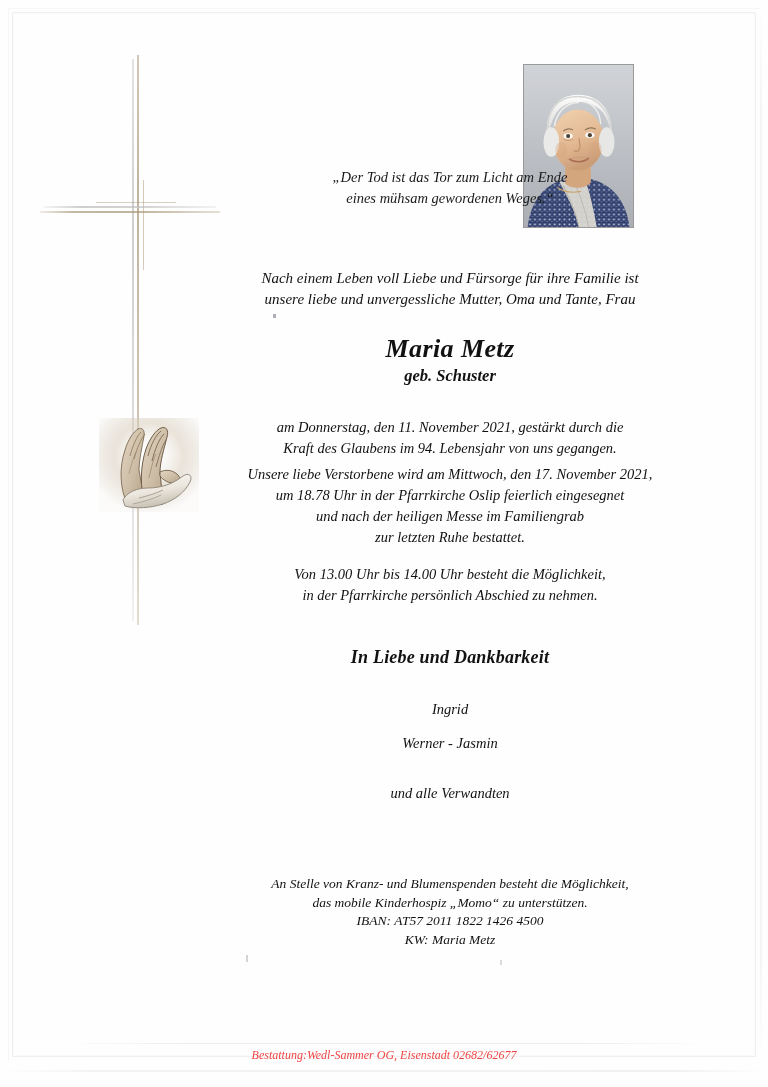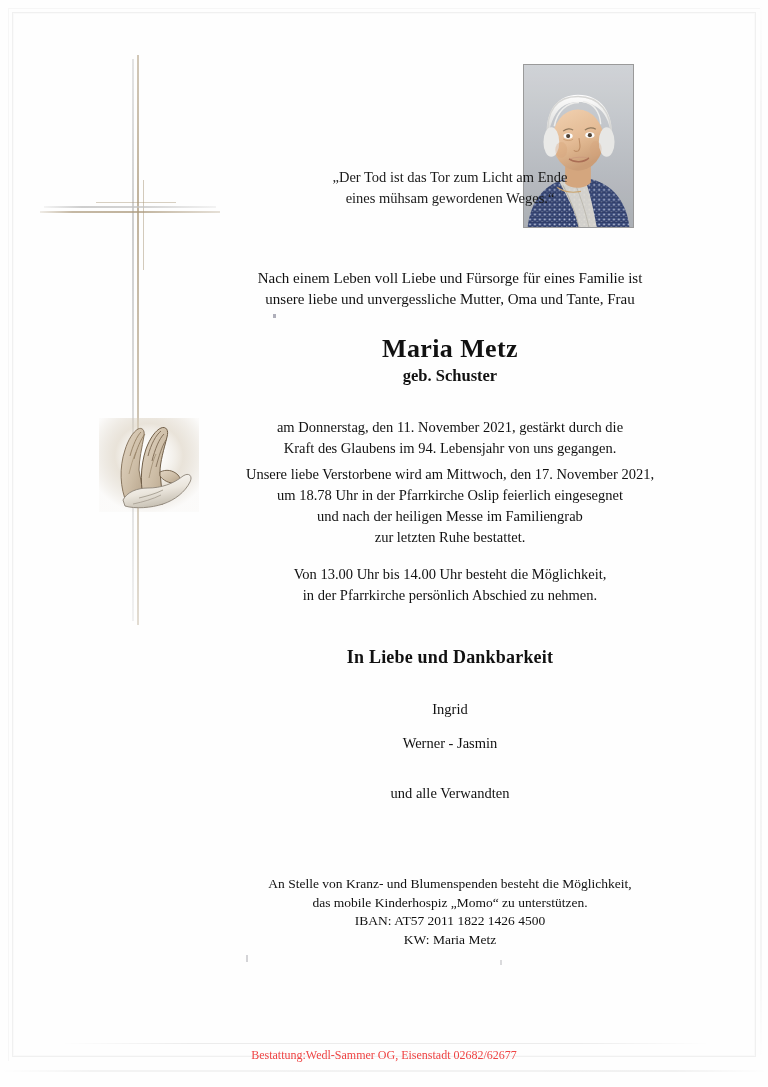--- a/index.html
+++ b/index.html
@@ -15,20 +15,21 @@
     font-family: "Liberation Serif", "DejaVu Serif", serif;
     color: #111111;
   }
 
   
   .scan-sheet {
     position: absolute;
     left: 0; top: 0;
     width: 768px; height: 1086px;
     background: #fefefe;
+    font-style: italic;
   }
   .scan-border {
     position: absolute;
     left: 12px; top: 12px;
     width: 744px; height: 1045px;
     border: 1px solid #f0f0f0;
     box-shadow: 0 0 0 1px #fafafa inset;
     box-sizing: border-box;
   }
   .scan-border-outer {
@@ -371,21 +372,21 @@
   </div>
 
   <div class="content">
 
     <div class="block quote">
       <span class="line">„Der Tod ist das Tor zum Licht am Ende</span>
       <span class="line">eines mühsam gewordenen Weges.“</span>
     </div>
 
     <div class="block intro">
-      <span class="line">Nach einem Leben voll Liebe und Fürsorge für eines Familie ist</span>
+      <span class="line">Nach einem Leben voll Liebe und Fürsorge für ihre Familie ist</span>
       <span class="line">unsere liebe und unvergessliche Mutter, Oma und Tante, Frau</span>
     </div>
 
     <div class="block deceased-name">Maria Metz</div>
     <div class="block deceased-maiden">geb. Schuster</div>
 
     <div class="block passing">
       <span class="line">am Donnerstag, den 11. November 2021, gestärkt durch die</span>
       <span class="line">Kraft des Glaubens im 94. Lebensjahr von uns gegangen.</span>
     </div>

